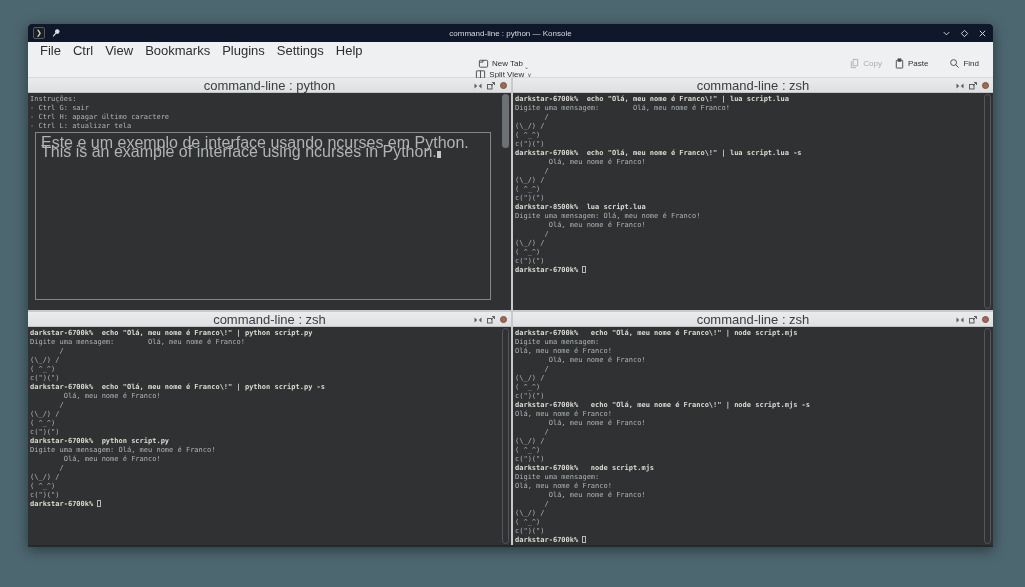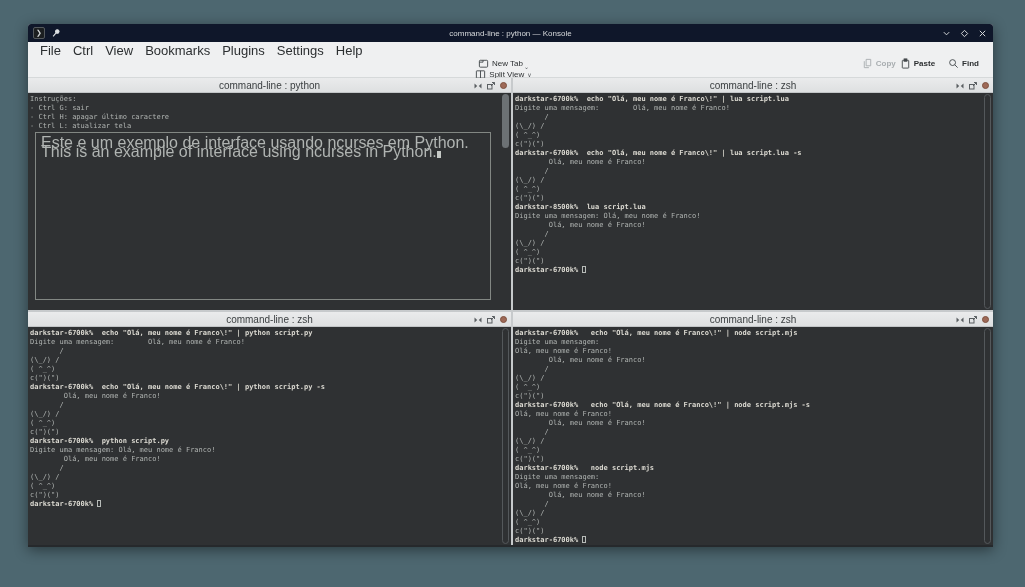--- a/index.html
+++ b/index.html
@@ -22,42 +22,42 @@
   .win-btn { width:10px; height:10px; display:flex; align-items:center; justify-content:center; cursor:default; }
 
   
   .menubar { height:16px; background:#eff0f1; display:flex; align-items:center; padding-left:6px; }
   .menu-item { font-size:13px; color:#2c2f31; padding:0 6px; }
 
   
   .toolbar { height:20px; background:#eff0f1; display:flex; align-items:center;
              padding:0 8px; border-bottom:1px solid #d6d9da; position:relative;flex-direction:column; }
   .tb-btn { display:flex; align-items:center; gap:3px; font-size:8px; color:#2c2f31; margin-right:14px; }
-  .tb-right { position:absolute; right:8px; display:flex; align-items:center; gap:4px;font-weight:bold; }
+  .tb-right { position:absolute; right:8px; display:flex; align-items:center; gap:12px; }
   .tb-btn.disabled { color:#a8adb0; }
   .tb-btn.disabled svg { stroke:#a8adb0 !important; }
   .tb-caret { font-size:6px; color:#55595c; }
   .tb-caret.low { position:relative; top:3px; margin-left:-2px; }
   .tb-icon { display:inline-flex; }
 
   
   .split-area { position:absolute; top:54px; left:0; width:965px; height:467px; background:#2f3133; }
   .splitter-v { position:absolute; left:483px; top:0; width:2px; height:467px; background:#c7cacc; }
   .splitter-h { position:absolute; left:0; top:232px; width:965px; height:2px; background:#c7cacc; }
 
   .pane { position:absolute; overflow:hidden; background:#2f3133; }
   .pane-tl { left:0;   top:0;     width:483px; height:232px; }
   .pane-tr { left:485px; top:0;   width:480px; height:232px; }
   .pane-bl { left:0;   top:234px; width:483px; height:233px; }
   .pane-br { left:485px; top:234px; width:480px; height:233px; }
 
   .pane-header { height:15px; background:linear-gradient(#eaebec,#dee0e1);
                  border-bottom:1px solid #c2c5c7; position:relative;
                  display:flex; align-items:center; justify-content:center; }
-  .pane-title { font-size:10px; color:#3c4042; }
+  .pane-title { font-size:13px; color:#3c4042; }
   .pane-icons { position:absolute; right:4px; top:0; height:15px; display:flex; align-items:center; gap:5px; }
   .pane-icon { display:inline-flex; }
   .close-dot { width:7px; height:7px; border-radius:50%; background:#9e6957; border:1px solid #7e513f; }
 
   .pane-body { position:absolute; left:0; right:0; top:15px; bottom:0; overflow:hidden; }
   .term { position:absolute; left:2px; top:2px; right:12px; bottom:0;
           font-family:"DejaVu Sans Mono", monospace; font-size:7px; }
   .tline { height:9px; line-height:9px; white-space:pre; color:#b0b4b2; }
   .tline.cmd { color:#dcdad2; font-weight:bold; }
   .cursor { display:inline-block; width:4px; height:7px; vertical-align:-1px; }

